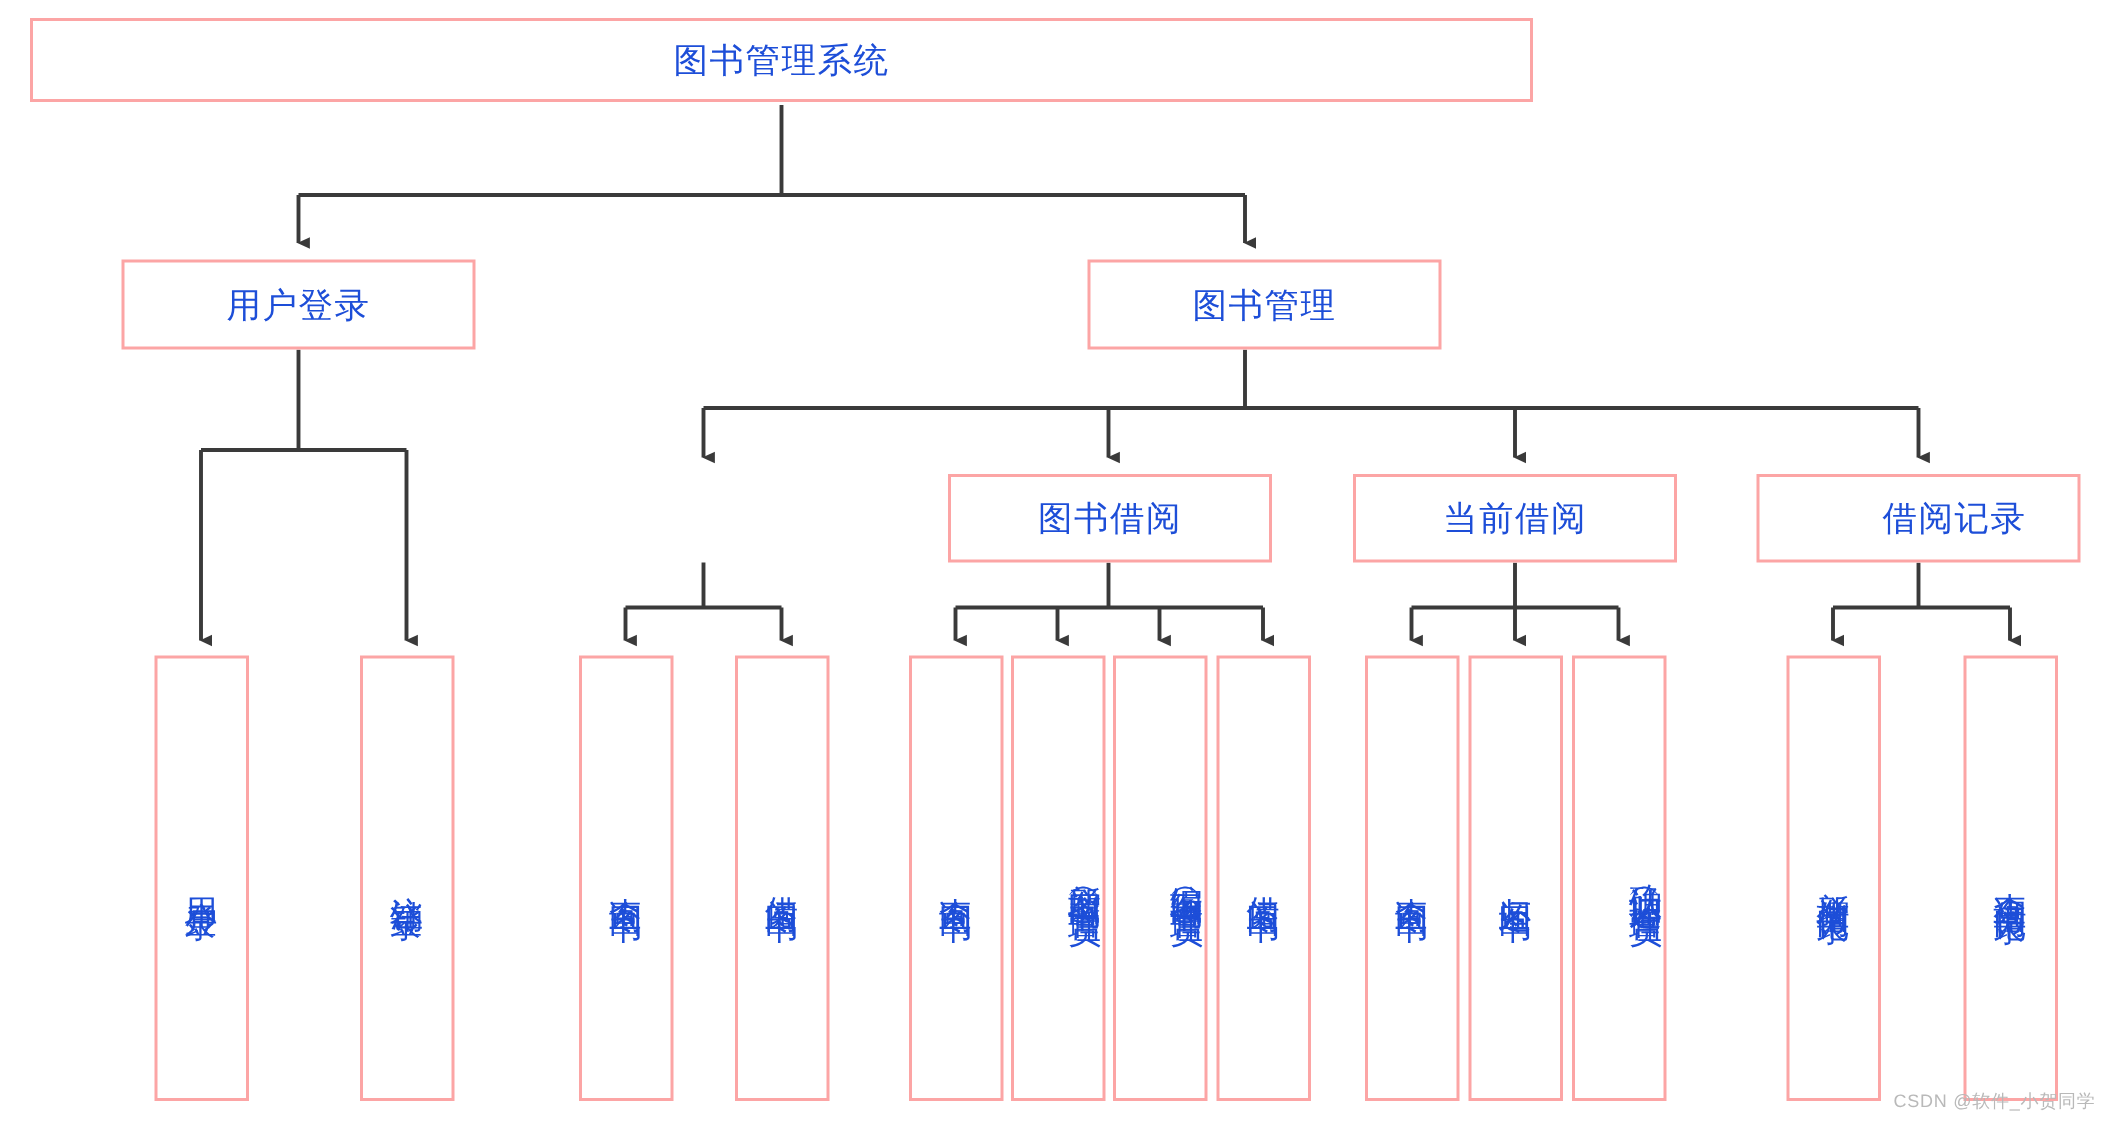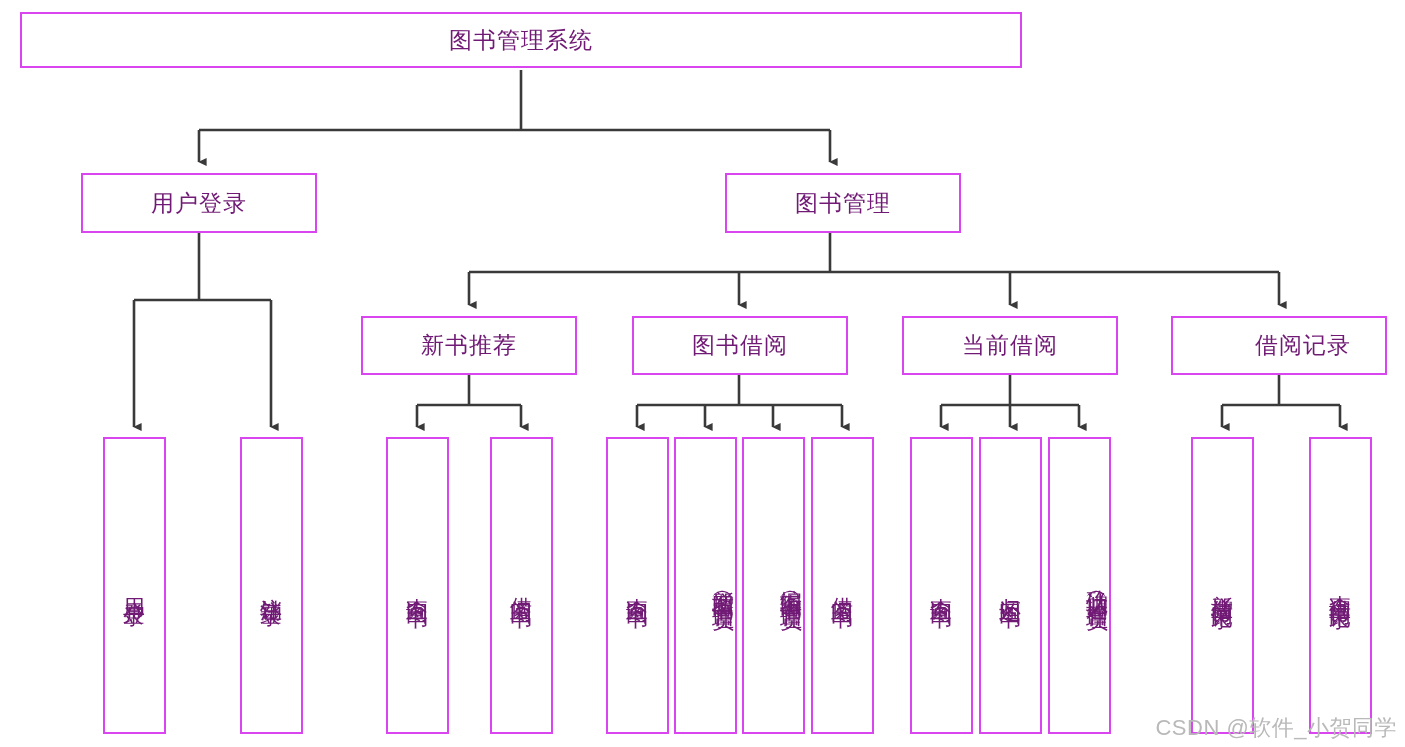--- a/index.html
+++ b/index.html
@@ -23,25 +23,25 @@
     left: 0;
     top: 0;
     width: 1405px;
     height: 747px;
     pointer-events: none;
   }
   .node {
     position: absolute;
     box-sizing: border-box;
     background: #ffffff;
-    border: 2px solid #d946ef;
+    border: 2px solid #fca5a5;
     display: flex;
     align-items: center;
     justify-content: center;
-    color: #701a75;
+    color: #1d4ed8;
     z-index: 2;
   }
   .node.h {
     font-size: 23px;
     letter-spacing: 1px;
   }
   .node.v {
     writing-mode: vertical-rl;
     text-orientation: upright;
     font-size: 22px;
@@ -60,21 +60,21 @@
   .node.v.topalign {
     align-items: flex-start;
   }
   .node.v.midalign {
     align-items: center;
   }
   #watermark {
     position: absolute;
     right: 8px;
     bottom: 4px;
-    font-size: 22px;
+    font-size: 12px;
     color: #b9b9b9;
     letter-spacing: 0.5px;
     z-index: 5;
     white-space: nowrap;
   }
 </style>
 </head>
 <body>
 
 <div id="canvas">
@@ -135,23 +135,20 @@
     <span>图书管理系统</span>
   </div>
 
   <div class="node h" style="left:81px; top:173px; width:236px; height:60px;">
     <span>用户登录</span>
   </div>
   <div class="node h" style="left:712px; top:173px; width:236px; height:60px;margin-left:13px;">
     <span>图书管理</span>
   </div>
 
-  <div class="node h" style="left:361px; top:316px; width:216px; height:59px;">
-    <span>新书推荐</span>
-  </div>
   <div class="node h" style="left:632px; top:316px; width:216px; height:59px;">
     <span>图书借阅</span>
   </div>
   <div class="node h" style="left:902px; top:316px; width:216px; height:59px;">
     <span>当前借阅</span>
   </div>
   <div class="node h" style="left:1171px; top:316px; width:216px; height:59px;padding-left:48px;">
     <span>借阅记录</span>
   </div>
 

